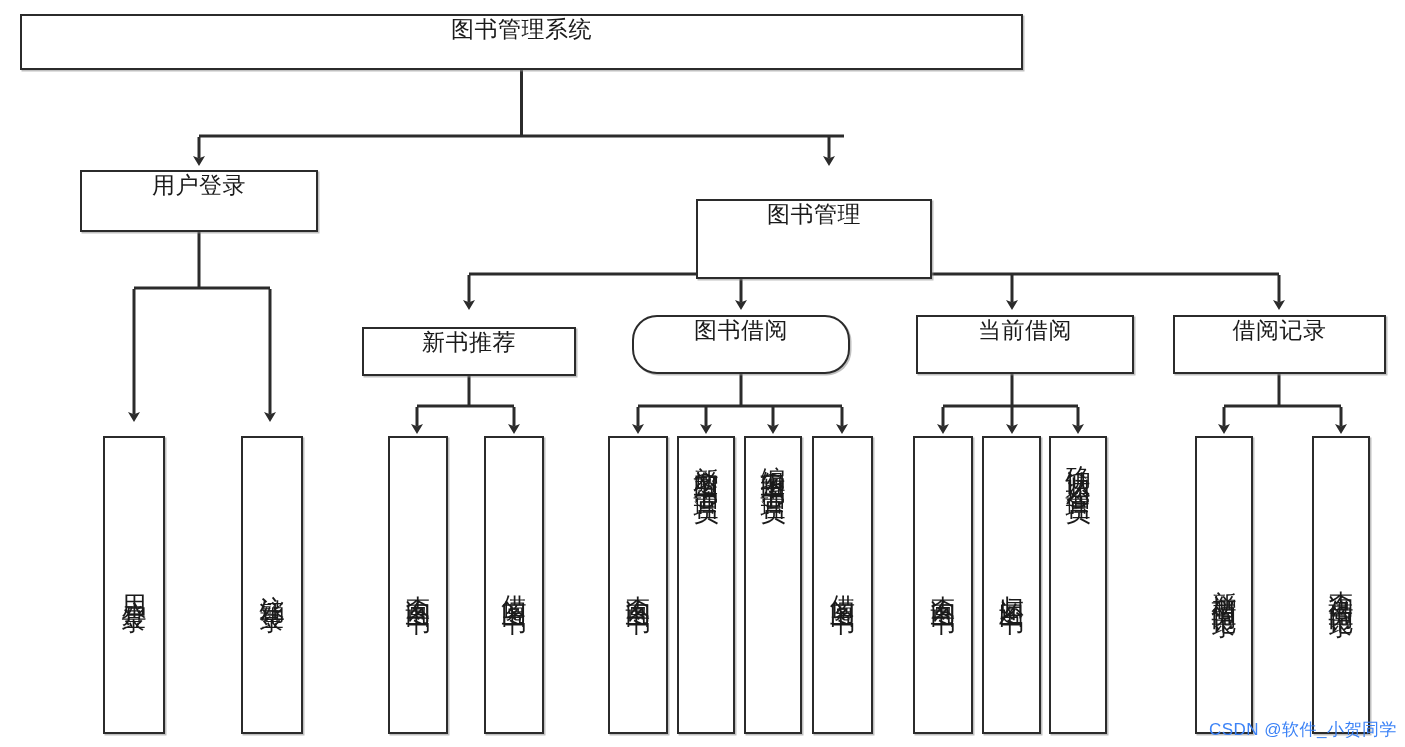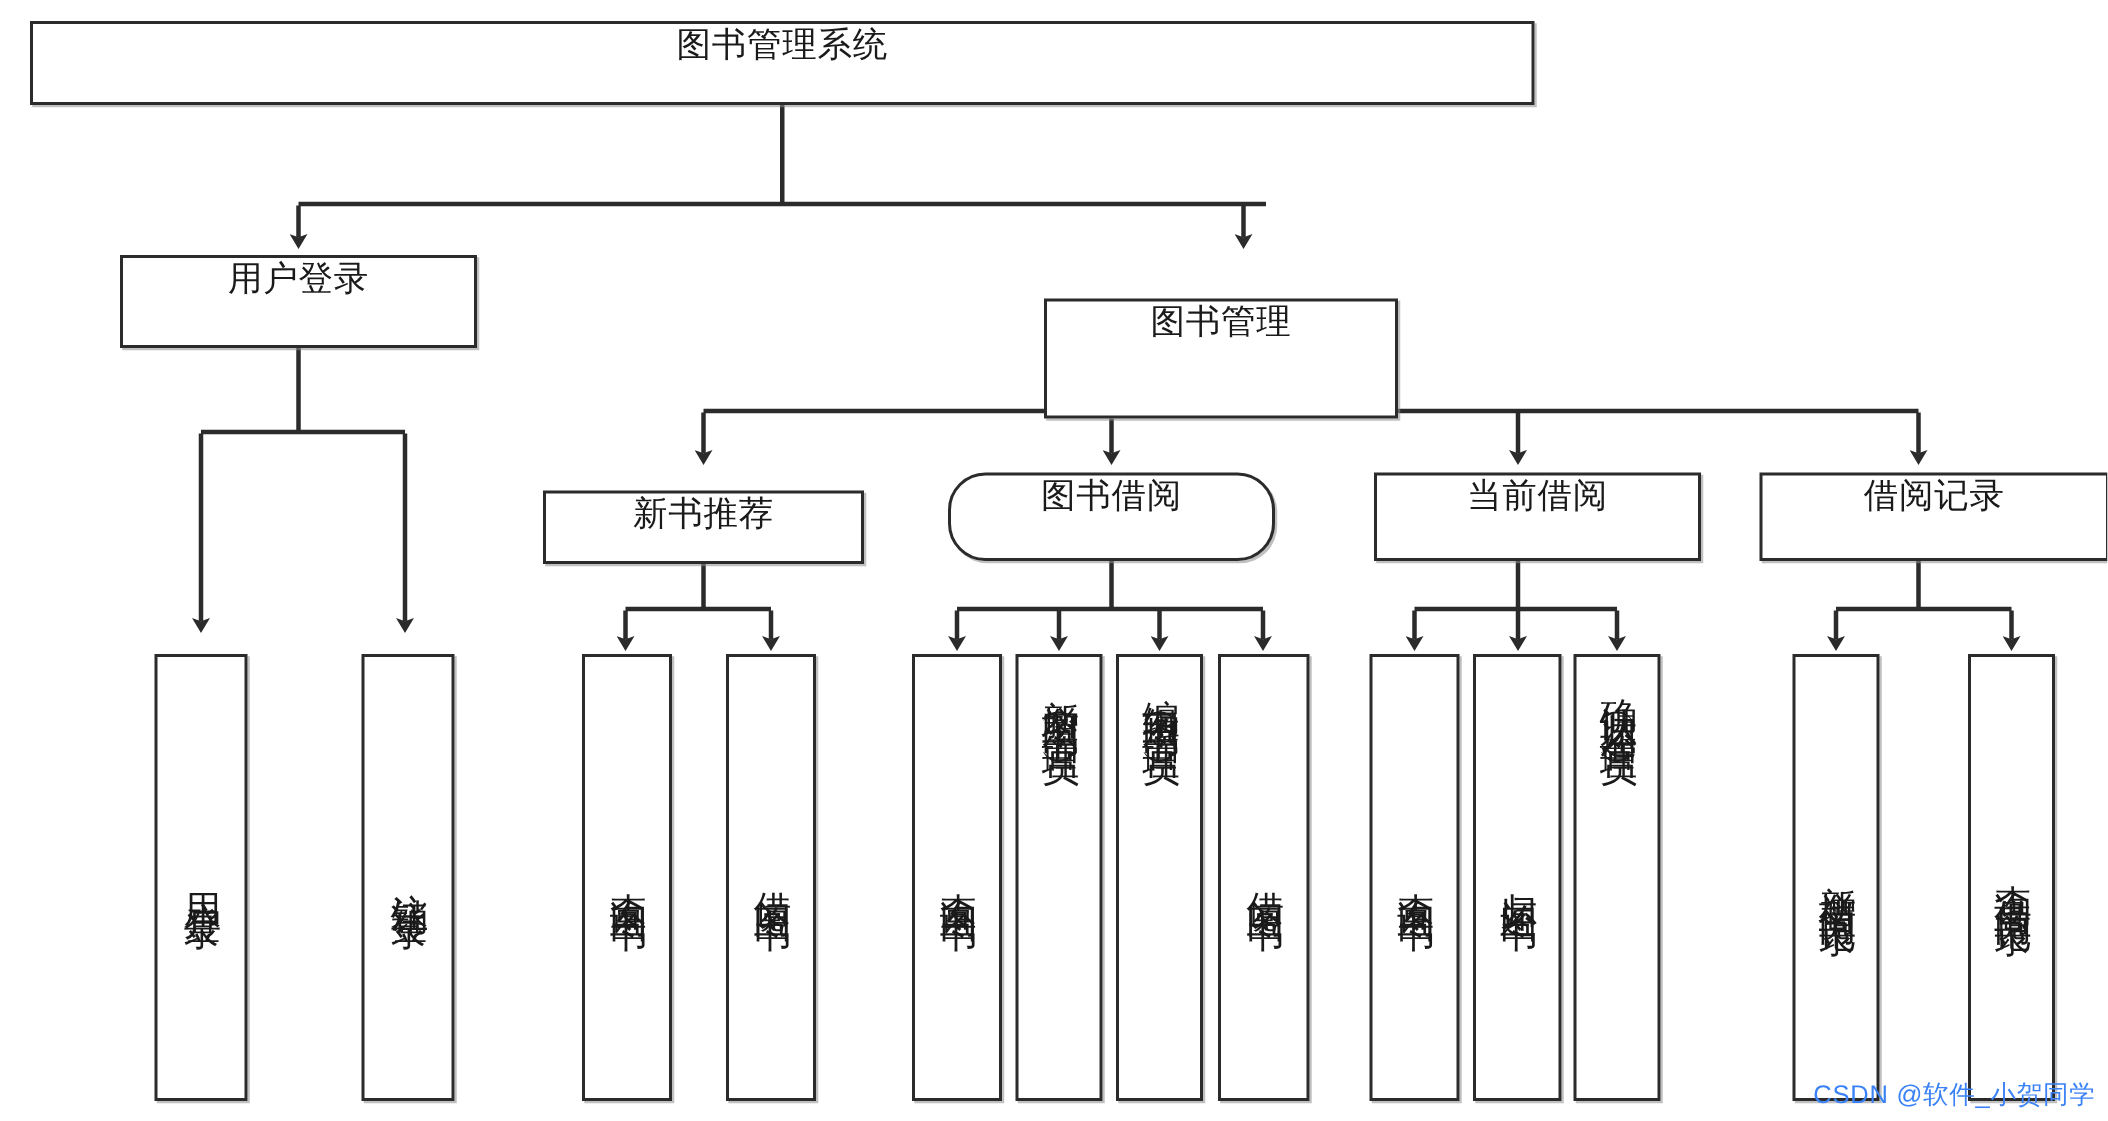--- a/index.html
+++ b/index.html
@@ -138,21 +138,21 @@
 
   <div class="node" style="left:362px; top:315px; width:214px; height:49px;margin-top:12px;">
     <span class="label-h">新书推荐</span>
   </div>
   <div class="node" style="left:632px; top:315px; width:218px; height:59px;border-radius:25px;">
     <span class="label-h">图书借阅</span>
   </div>
   <div class="node" style="left:903px; top:315px; width:218px; height:59px;margin-left:13px;">
     <span class="label-h">当前借阅</span>
   </div>
-  <div class="node" style="left:1173px; top:315px; width:233px; height:59px;">
+  <div class="node" style="left:1173px; top:315px; width:213px; height:59px;">
     <span class="label-h">借阅记录</span>
   </div>
 
   <div class="node vertical v-center" style="left:103px; top:436px; width:62px; height:298px;">
     <span class="label-v">用户登录</span>
   </div>
   <div class="node vertical v-center" style="left:241px; top:436px; width:62px; height:298px;">
     <span class="label-v">注销登录</span>
   </div>
 

